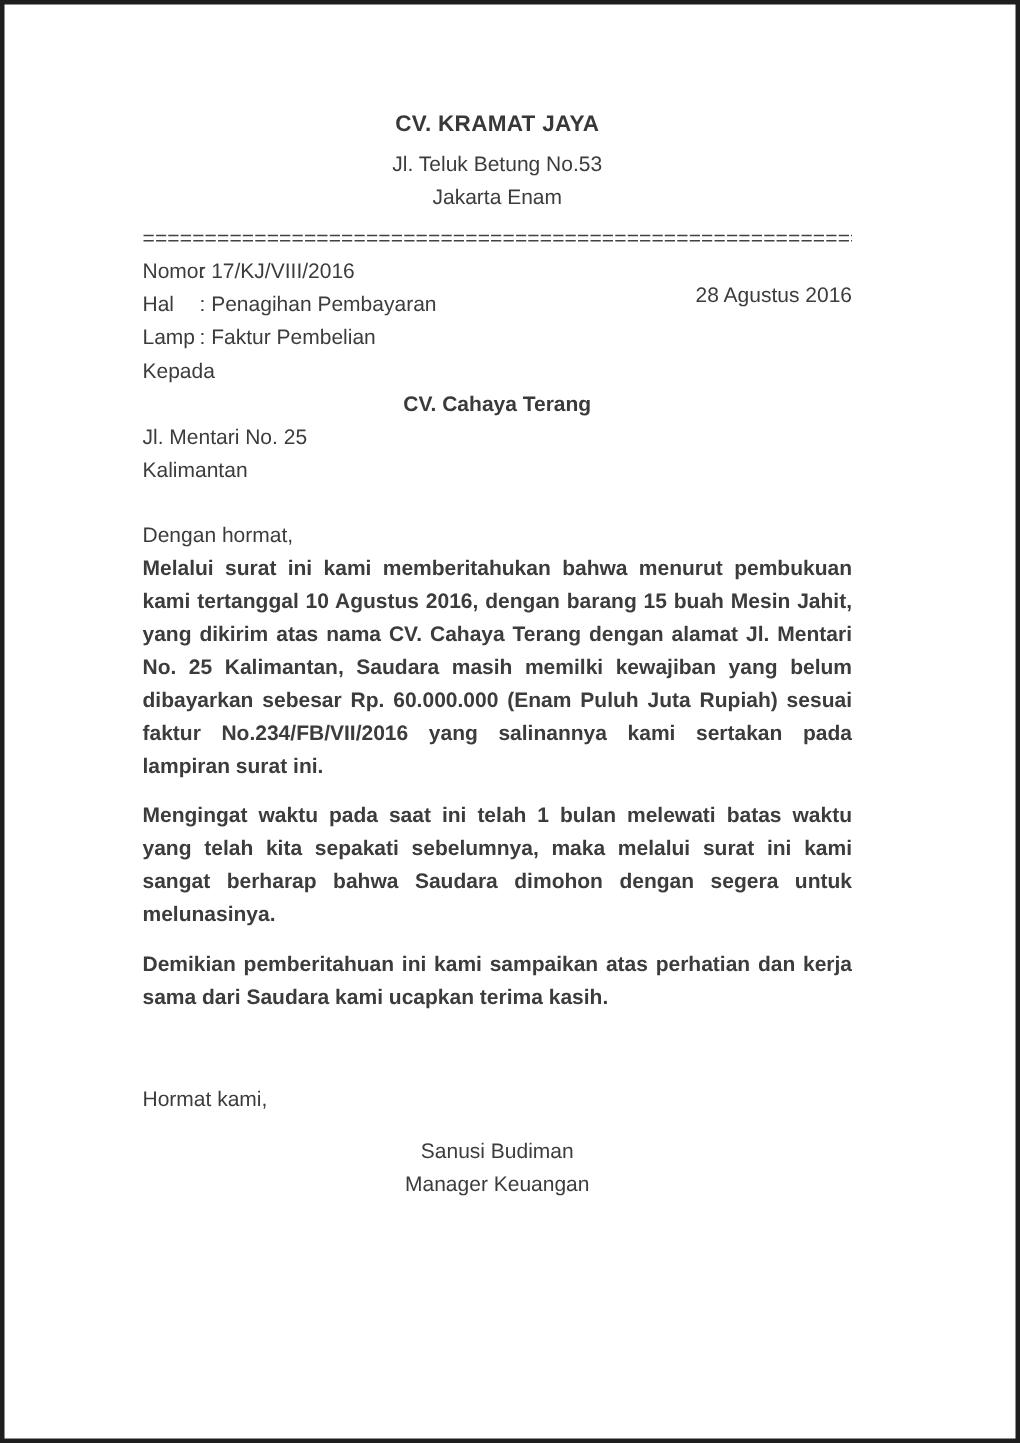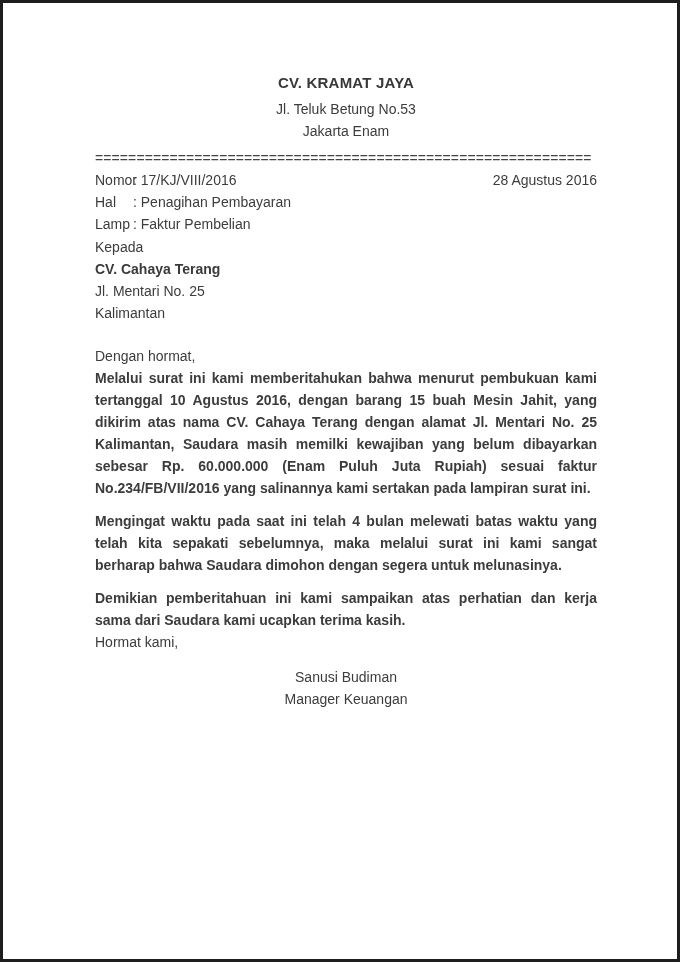--- a/index.html
+++ b/index.html
@@ -9,21 +9,21 @@
     width: 680px;
   }
   .page {
     width: 680px;
     height: 962px;
     background: #ffffff;
     border: 3px solid #1e1e1e;
     overflow: hidden;
   }
   .content {
-    padding: 69px 80px 0 92px; 
+    padding: 69px 109px 0 92px; 
     color: #3c3c3c;
     font-size: 14px;
     line-height: 22px;
   }
   .letter-head { text-align: center; }
   .company-name {
     font-size: 15px;
     font-weight: bold;
     letter-spacing: 0.2px;
     margin-bottom: 4px;
@@ -34,27 +34,27 @@
     white-space: nowrap;
     overflow: hidden;
     letter-spacing: 0.1px;
     color: #434343;
   }
   .meta-block { margin-top: 0px; }
   .meta-row { position: relative; }
   .meta-label { display: inline-block; width: 38px; }
   .meta-colon { display: inline-block; }
   .meta-value { }
-  .letter-date { position: absolute; right: 0; top: 0; text-align: right; }
+  .letter-date { position: absolute; right: 0; top: 16px; text-align: right; }
   .recipient-block { margin-top: 1px; }
-  .recipient-name { font-weight: bold; color: #3a3a3a; }
+  .recipient-name { font-weight: bold; color: #3a3a3a; text-align: center; }
   .body-block { margin-top: 21px; }
   .paragraph { text-align: justify; font-weight: bold; }
   .paragraph + .paragraph { margin-top: 11px; }
-  .signature-block { }
+  .signature-block { margin-top: 46px; }
   .signatory { margin-top: 13px; text-align: center; }
 </style>
 </head>
 <body>
 
 <div class="page">
   <div class="content">
 
     <div class="letter-head">
       <div class="company-name">CV. KRAMAT JAYA</div>
@@ -80,21 +80,21 @@
     <div class="recipient-block">
       <div class="recipient-salutation">Kepada</div>
       <div class="recipient-name">CV. Cahaya Terang</div>
       <div class="recipient-address-line">Jl. Mentari No. 25</div>
       <div class="recipient-address-line">Kalimantan</div>
     </div>
 
     <div class="body-block">
       <div class="greeting">Dengan hormat,</div>
       <div class="paragraph">Melalui surat ini kami memberitahukan bahwa menurut pembukuan kami tertanggal 10 Agustus 2016, dengan barang 15 buah Mesin Jahit, yang dikirim atas nama CV. Cahaya Terang dengan alamat Jl. Mentari No. 25 Kalimantan, Saudara masih memilki kewajiban yang belum dibayarkan sebesar Rp. 60.000.000 (Enam Puluh Juta Rupiah) sesuai faktur No.234/FB/VII/2016 yang salinannya kami sertakan pada lampiran surat ini.</div>
-      <div class="paragraph">Mengingat waktu pada saat ini telah 4 bulan melewati batas waktu yang telah kita sepakati sebelumnya, maka melalui surat ini kami sangat berharap bahwa Saudara dimohon dengan segera untuk melunasinya.</div>
+      <div class="paragraph">Mengingat waktu pada saat ini telah 1 bulan melewati batas waktu yang telah kita sepakati sebelumnya, maka melalui surat ini kami sangat berharap bahwa Saudara dimohon dengan segera untuk melunasinya.</div>
       <div class="paragraph">Demikian pemberitahuan ini kami sampaikan atas perhatian dan kerja sama dari Saudara kami ucapkan terima kasih.</div>
     </div>
 
     <div class="signature-block">
       <div class="closing">Hormat kami,</div>
       <div class="signatory">
         <div class="signatory-name">Sanusi Budiman</div>
         <div class="signatory-title">Manager Keuangan</div>
       </div>
     </div>

